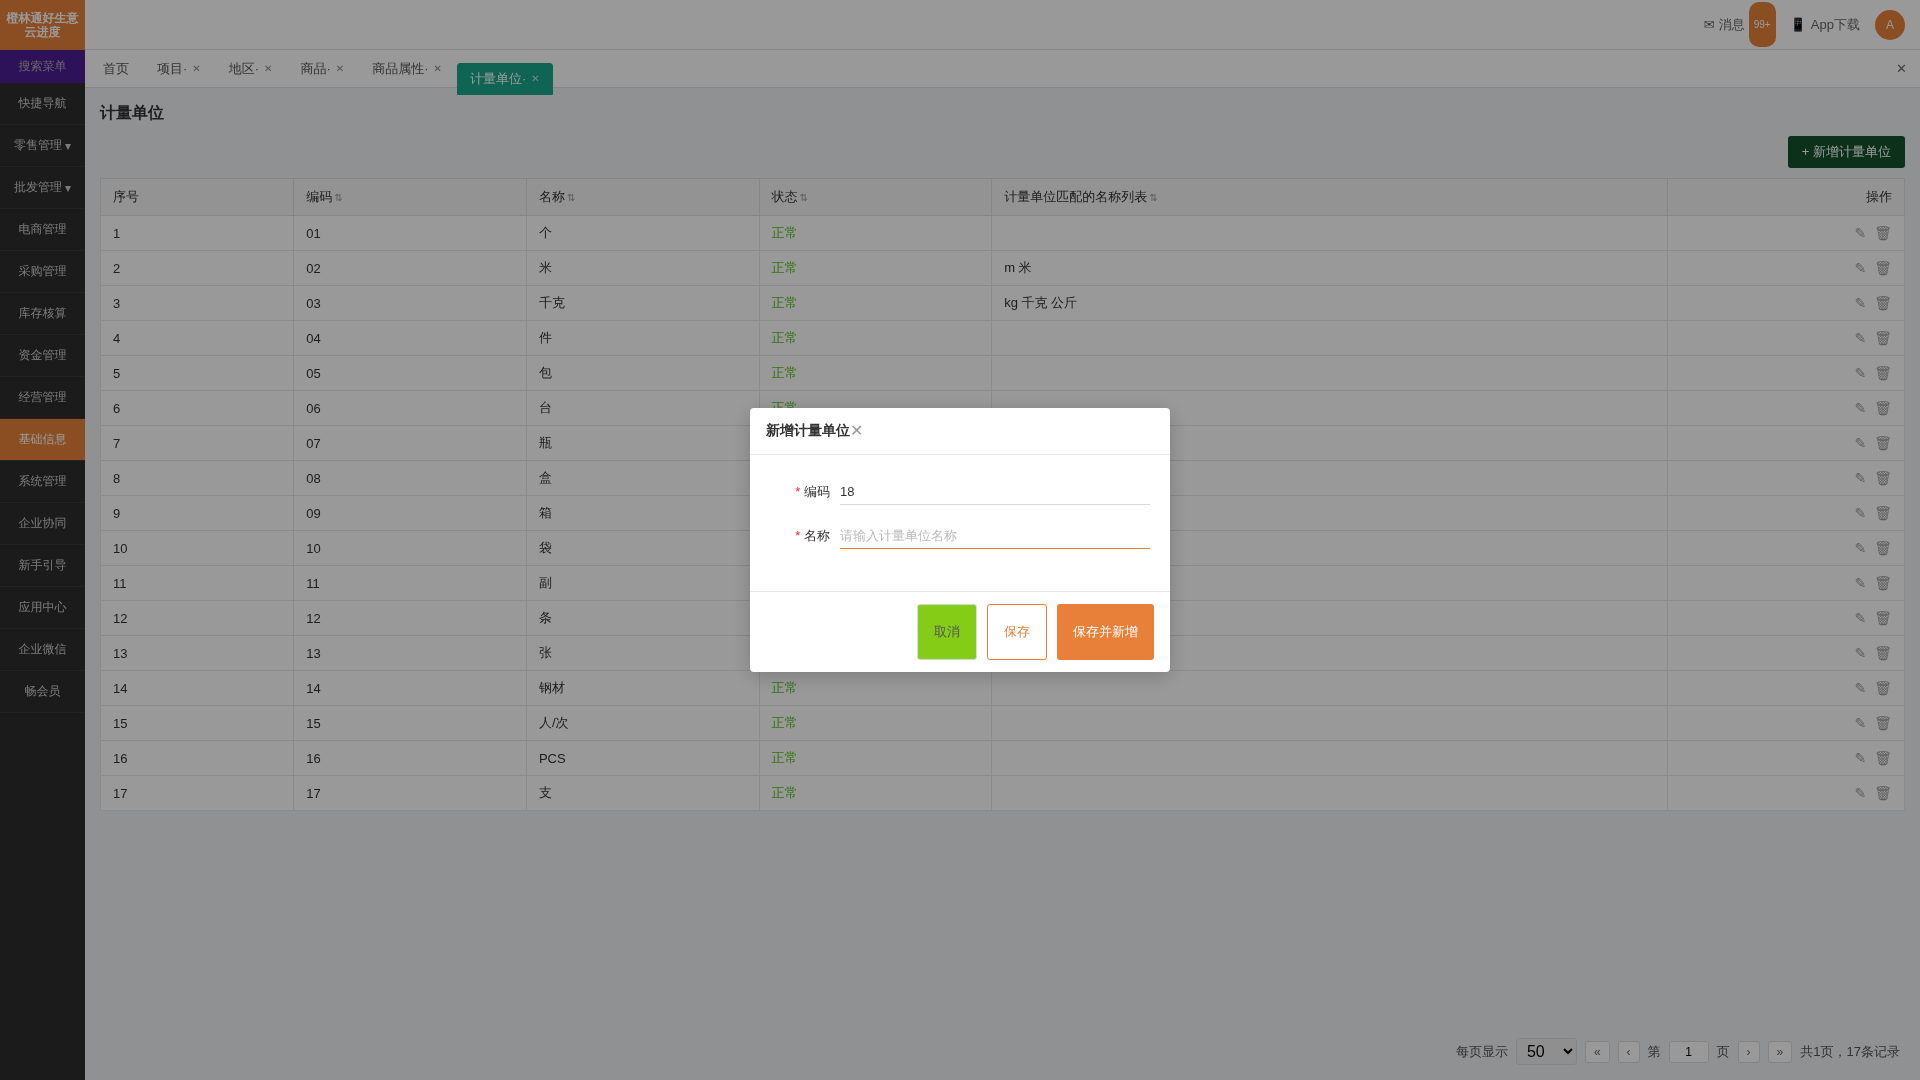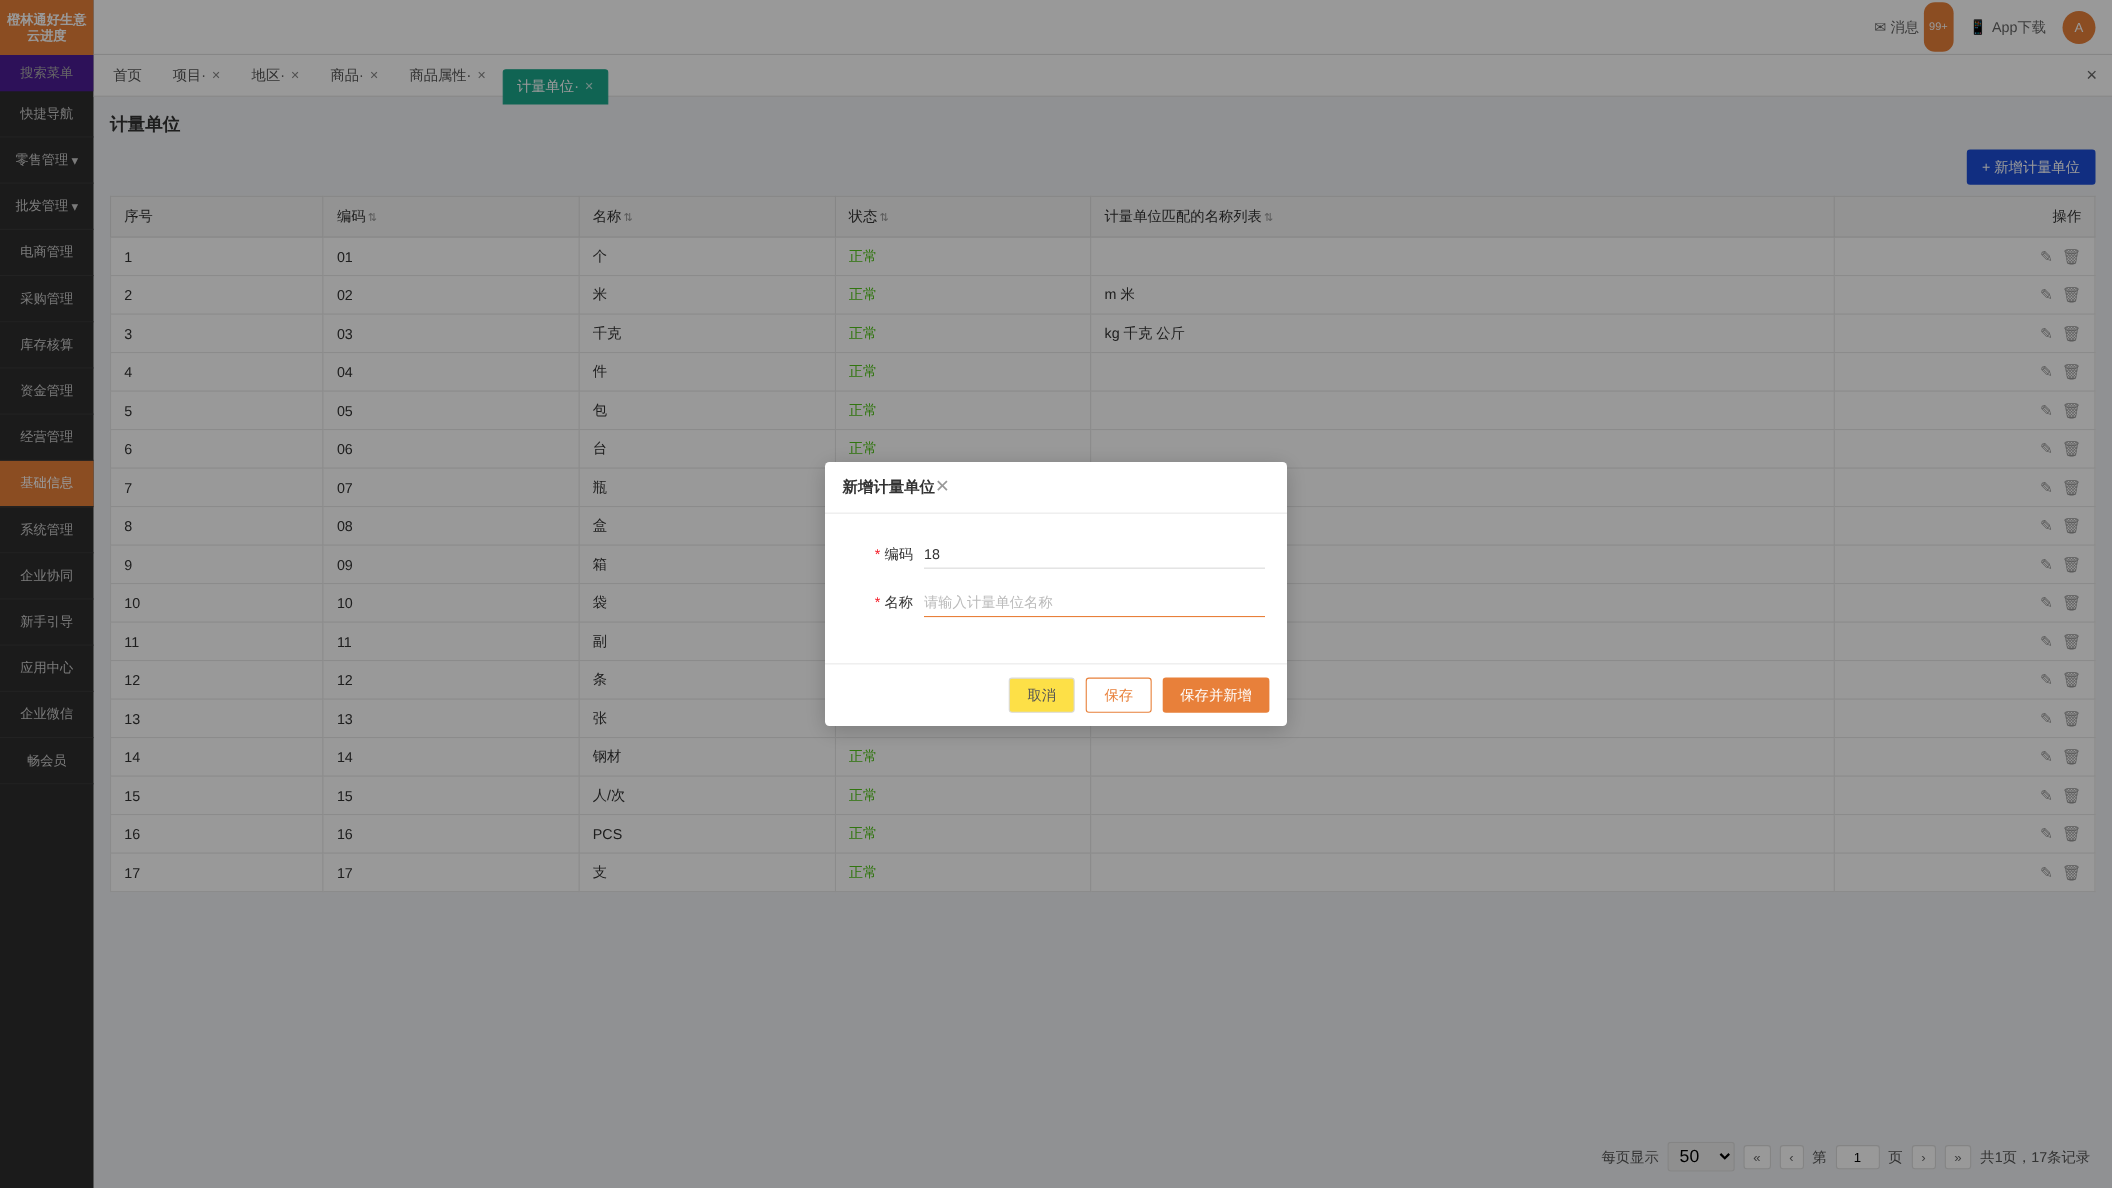--- a/index.html
+++ b/index.html
@@ -128,21 +128,21 @@
       font-weight: bold;
       margin-bottom: 12px;
       color: #333;
     }
     .toolbar {
       display: flex;
       justify-content: flex-end;
       margin-bottom: 10px;
     }
     .btn-add {
-      background: #1d4ed8;
+      background: #14532d;
       color: white;
       border: none;
       padding: 7px 14px;
       border-radius: 3px;
       cursor: pointer;
       font-size: 13px;
     }
 
     
     .data-table {
@@ -274,22 +274,22 @@
     .form-input::placeholder { color: #bbb; }
     .modal-footer {
       padding: 12px 16px;
       border-top: 1px solid #e8e8e8;
       display: flex;
       justify-content: flex-end;
       gap: 10px;
     }
     .btn-cancel {
       border: 1px solid #d9d9d9;
-      background: #fde047;
-      padding: 6px 16px;
+      background: #84cc16;
+      padding: 18px 16px;
       border-radius: 3px;
       cursor: pointer;
       font-size: 13px;
       color: #555;
     }
     .btn-save {
       border: 1px solid #e8803a;
       background: white;
       color: #e8803a;
       padding: 6px 16px;

